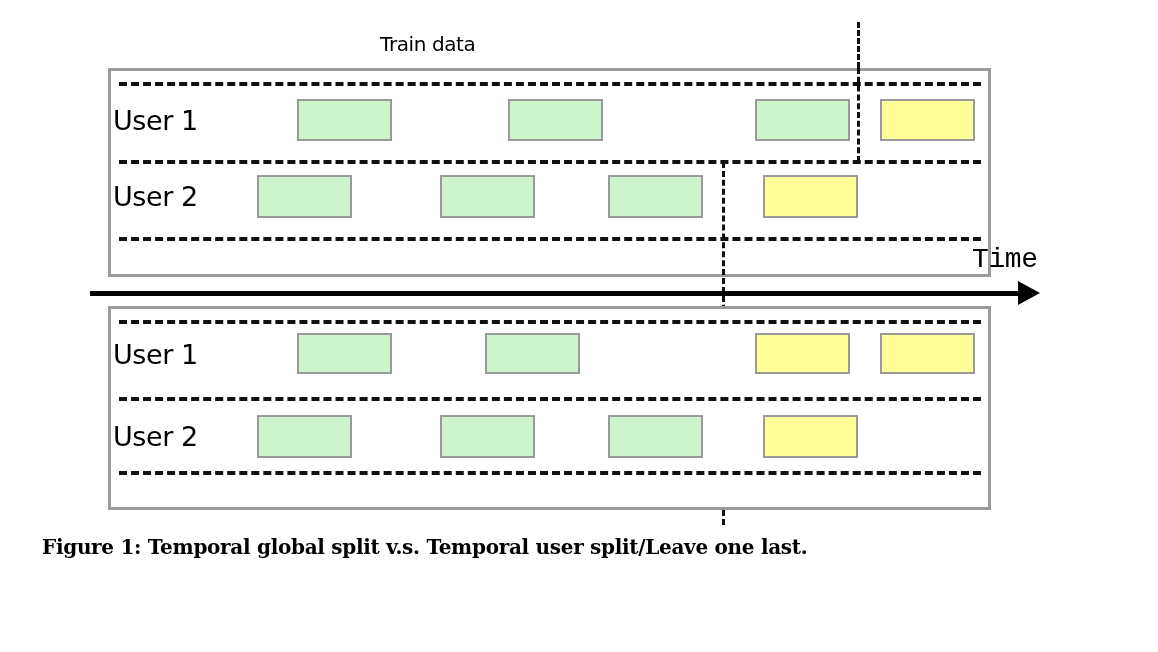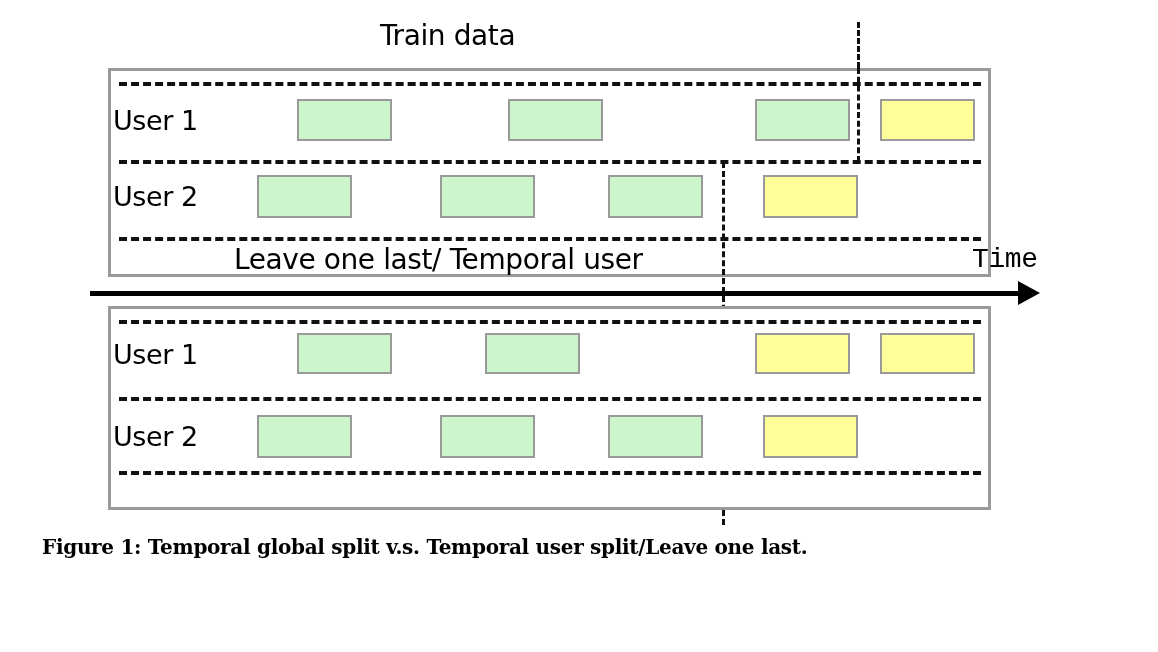--- a/index.html
+++ b/index.html
@@ -17,21 +17,21 @@
   
   .vdash{position:absolute;width:0;border-left:3px dashed #111;}
 
   
   .blk{position:absolute;box-sizing:border-box;border:2px solid #9a9a9a;}
 
   
   .lbl{position:absolute;white-space:nowrap;font-family:"DejaVu Sans", sans-serif;
        color:#000;letter-spacing:-0.4px;}
   .user-lbl{font-size:27px;line-height:1;}
-  .hdr-lbl{font-size:28px;line-height:1;}
+  .hdr-lbl{font-size:20px;line-height:1;margin-top:12px;}
   .foot-lbl{font-size:28px;line-height:1;}
   .time-lbl{font-size:28px;line-height:1;font-family:Liberation Mono, monospace;}
 
   
   .arrow-line{position:absolute;height:0;border-top:5px solid #000;}
   .arrow-head{position:absolute;width:0;height:0;
               border-top:12px solid transparent;
               border-bottom:12px solid transparent;
               border-left:22px solid #000;}
 
@@ -66,21 +66,20 @@
 
   <div class="blk" style="left:257px;top:175px;width:95px;height:43px;background:#ccf5cc;"></div>
   <div class="blk" style="left:440px;top:175px;width:95px;height:43px;background:#ccf5cc;"></div>
   <div class="blk" style="left:608px;top:175px;width:95px;height:43px;background:#ccf5cc;"></div>
   <div class="blk" style="left:763px;top:175px;width:95px;height:43px;background:#ffff99;"></div>
 
   <div class="vdash" style="left:857px;top:68px;height:94px;"></div>
 
   <div class="vdash" style="left:722px;top:162px;height:363px;"></div>
 
-  <div class="lbl foot-lbl" style="left:234px;top:246px;">Leave one last/ Temporal user</div>
 
   <div class="lbl time-lbl" style="left:972px;top:246px;">Time</div>
 
   <div class="arrow-line" style="left:90px;top:291px;width:930px;"></div>
   <div class="arrow-head" style="left:1018px;top:281px;"></div>
 
   <div class="panel" style="left:108px;top:306px;width:883px;height:204px;"></div>
 
   <div class="hdash" style="left:119px;top:320px;width:862px;"></div>
   <div class="hdash" style="left:119px;top:397px;width:862px;"></div>

